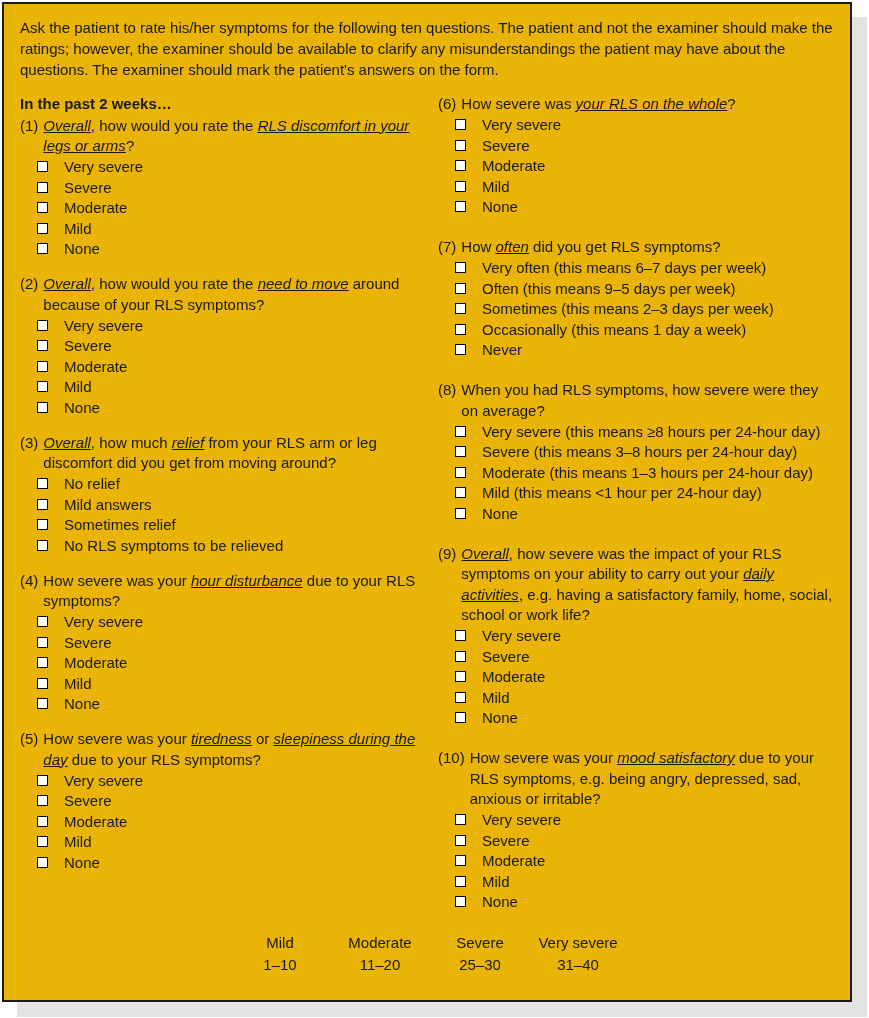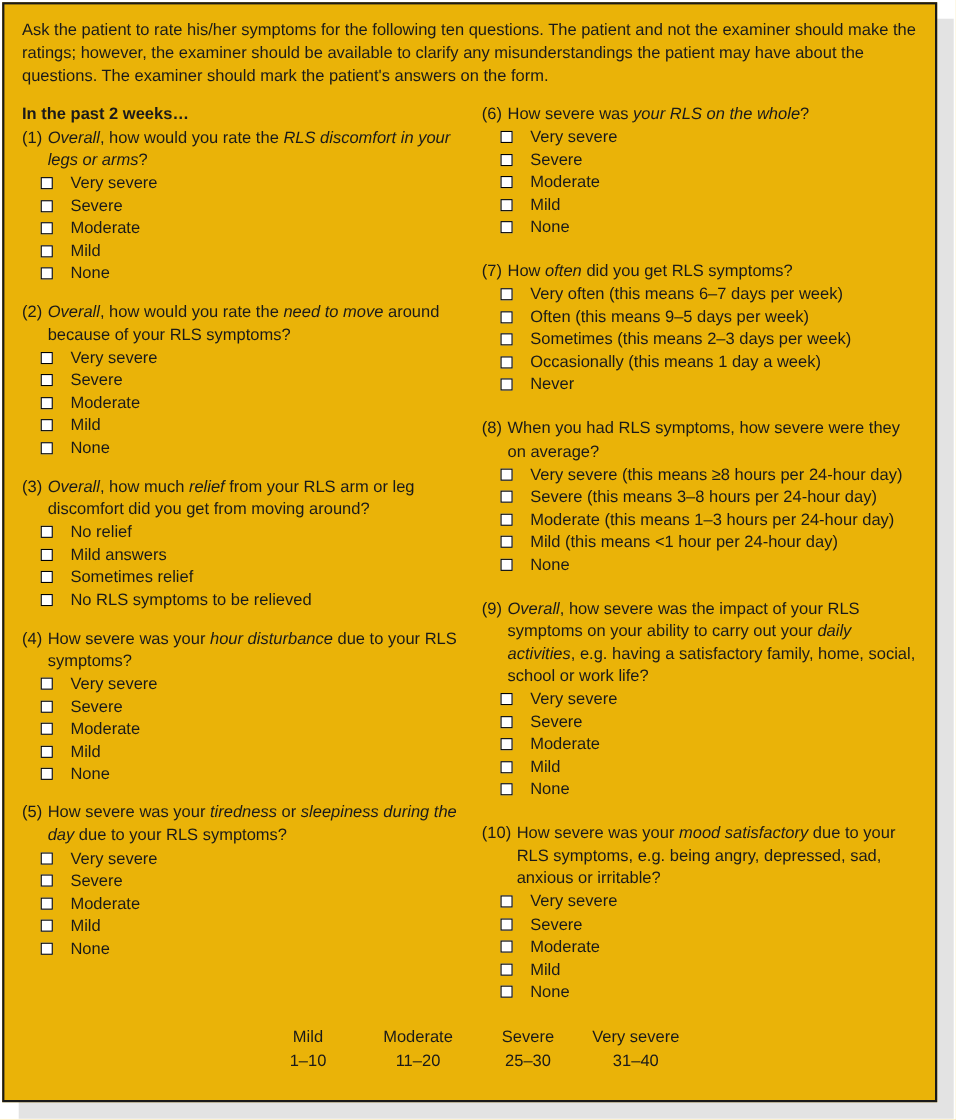--- a/index.html
+++ b/index.html
@@ -17,21 +17,21 @@
     font-size:15px; line-height:21px; width:814px;
   }
   .columns { display:flex; margin-top:14px; }
   .col-left  { width:418px; flex:none; }
   .col-right { width:398px; flex:none; }
   .section-header { font-weight:bold; font-size:15px; line-height:20.5px; margin-bottom:1px; }
   .q-block { margin-bottom:15px; }
   .col-right .q-block { margin-bottom:20px; }
   .q-prompt { display:flex; font-size:15px; line-height:20.5px; }
   .q-num { flex:none; margin-right:5px; }
-  .q-text em { font-style:italic; }
+  .q-text em { font-style:italic;text-decoration:underline; }
   .options { margin-left:17px; }
   .option-row { display:flex; align-items:center; height:20.5px; }
   .checkbox {
     width:11px; height:11px; box-sizing:border-box; flex:none;
     border:1.6px solid #000000; background:#ffffff; margin-right:16px;
   }
   .option-label { font-size:15px; white-space:nowrap; }
   .score-scale { position:absolute; left:226px; bottom:24px; display:flex; }
   .score-cell { width:100px; text-align:center; font-size:15px; line-height:22px; }
   .score-cell:last-child { width:96px; }

